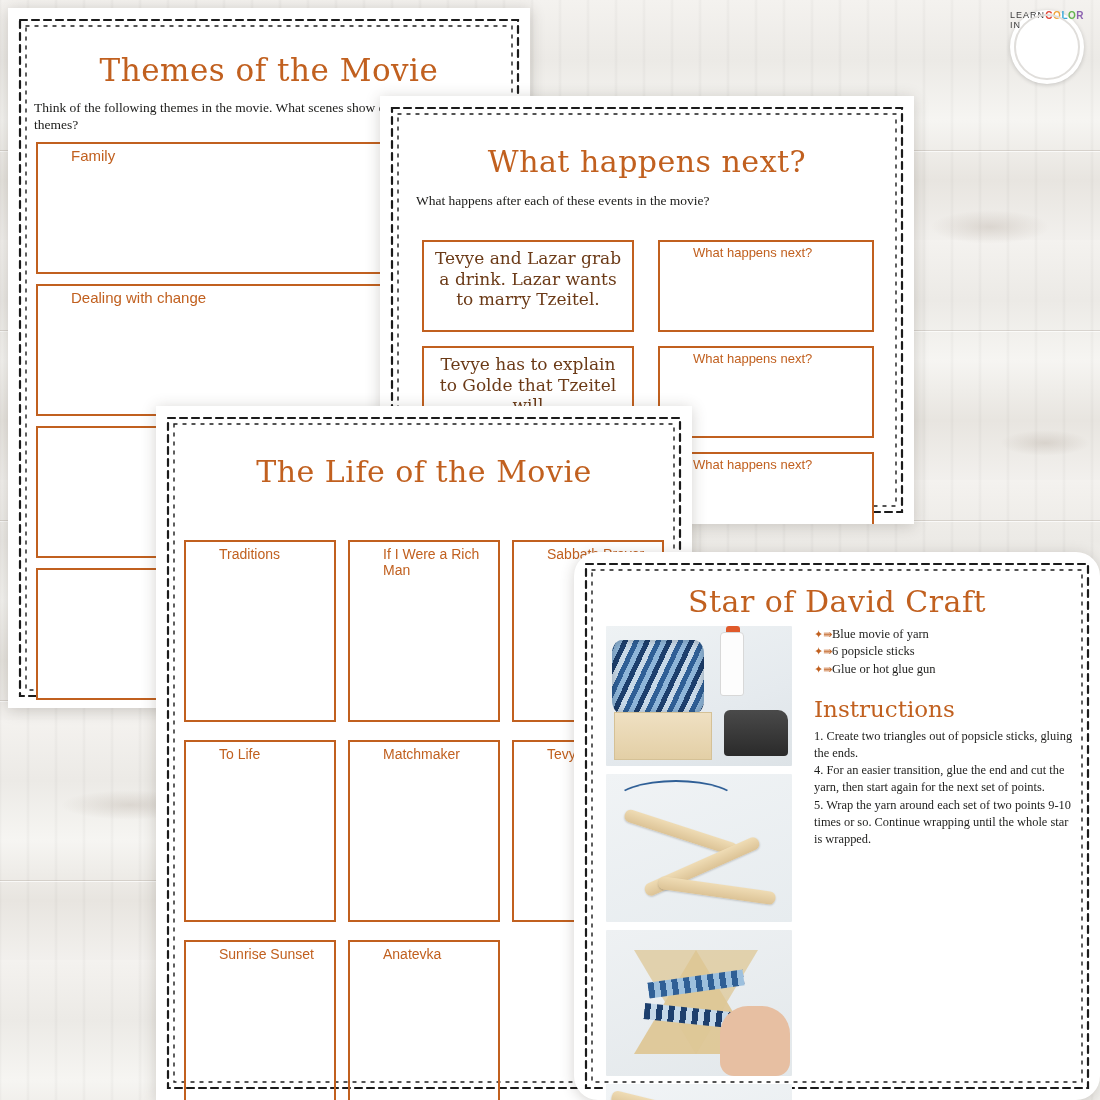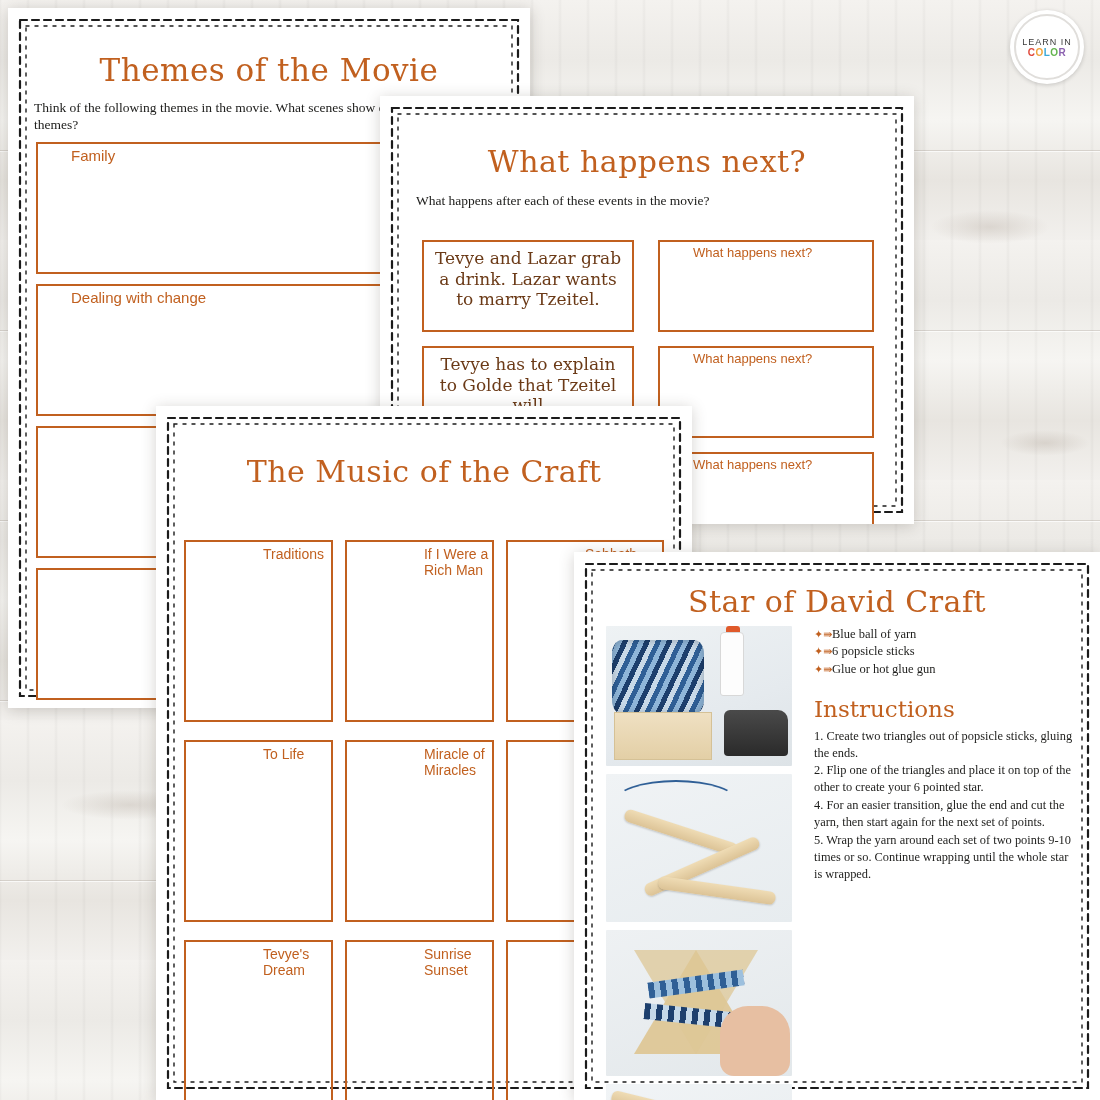--- a/index.html
+++ b/index.html
@@ -170,33 +170,33 @@
     top: 134px;
     width: 480px;
     display: grid;
     grid-template-columns: repeat(3, 1fr);
     grid-auto-rows: 182px;
     gap: 18px 12px;
   }
   #sheet-music .song-box {
     border: 2.5px solid #c1601f;
     box-sizing: border-box;
-    padding-left: 44px;
   }
   #sheet-music .song-box .box-label {
     font-size: 14px;
     padding-top: 4px;
   }
 
   
   #sheet-craft {
     left: 574px;
     top: 552px;
     width: 526px;
     height: 548px;
+    border-radius: 24px;
   }
   #sheet-craft .sheet-title {
     font-size: 30px;
     margin: 32px 0 0 0;
   }
   #craft-cols {
     position: absolute;
     left: 32px;
     top: 74px;
     right: 24px;
@@ -295,22 +295,20 @@
   #logo {
     position: absolute;
     right: 16px;
     top: 10px;
     width: 74px;
     height: 74px;
     border-radius: 50%;
     background: #ffffff;
     box-shadow: 0 1px 4px rgba(0,0,0,0.18);
     display: flex;
-    flex-direction: column;
-    align-items: center;
     justify-content: center;
     font-family: "Liberation Sans", sans-serif;
   }
   #logo .ring {
     position: absolute; inset: 4px; border-radius: 50%;
     border: 2px solid #e0dedb;
   }
   #logo .l1 { font-size: 9px; letter-spacing: 1px; color: #3b3b3b; }
   #logo .l2 { font-size: 10px; font-weight: bold; letter-spacing: 0.5px; }
   #logo .c1 { color: #e0483a; }
@@ -389,36 +387,33 @@
     </div>
   </div>
 </div>
 
 <div class="sheet" id="sheet-music">
   <svg class="squiggle-border" viewBox="0 0 516 674" preserveAspectRatio="none">
     <rect x="2" y="2" width="512" height="670" fill="none" stroke="#1b1b1b" stroke-width="2.2" stroke-dasharray="7 5" stroke-linecap="round"></rect>
     <rect x="8" y="8" width="500" height="658" fill="none" stroke="#1b1b1b" stroke-width="1.4" stroke-dasharray="3 6" stroke-linecap="round"></rect>
   </svg>
   <div class="sheet-inner">
-    <div class="sheet-title">The Music of the Craft</div>
+    <div class="sheet-title">The Life of the Movie</div>
     <div class="grid">
       <div class="song-box">
         <div class="box-label">Traditions</div>
       </div>
       <div class="song-box">
         <div class="box-label">If I Were a Rich Man</div>
       </div>
       <div class="song-box">
         <div class="box-label">Sabbath Prayer</div>
       </div>
       <div class="song-box">
         <div class="box-label">To Life</div>
-      </div>
-      <div class="song-box">
-        <div class="box-label">Miracle of Miracles</div>
       </div>
       <div class="song-box">
         <div class="box-label">Matchmaker</div>
       </div>
       <div class="song-box">
         <div class="box-label">Tevye's Dream</div>
       </div>
       <div class="song-box">
         <div class="box-label">Sunrise Sunset</div>
       </div>
@@ -464,35 +459,34 @@
         <div class="photo" id="ph4">
           <div class="stick" style="left:4px;top:20px;width:120px;height:14px;transform:rotate(14deg);"></div>
 
         </div>
       </div>
 
       <div id="craft-text">
         <ul class="mat-list">
           <li>
             <span class="mat-bullet">✦⇛</span>
-            <span>Blue ball of yarn</span>
+            <span>Blue movie of yarn</span>
           </li>
           <li>
             <span class="mat-bullet">✦⇛</span>
             <span>6 popsicle sticks</span>
           </li>
           <li>
             <span class="mat-bullet">✦⇛</span>
             <span>Glue or hot glue gun</span>
           </li>
         </ul>
 
         <h2 class="craft-h2">Instructions</h2>
         <ol class="instr-list">
           <li>1. Create two triangles out of popsicle sticks, gluing the ends.</li>
-          <li>2. Flip one of the triangles and place it on top of the other to create your 6 pointed star.</li>
           <li>4. For an easier transition, glue the end and cut the yarn, then start again for the next set of points.</li>
           <li>5. Wrap the yarn around each set of two points 9-10 times or so. Continue wrapping until the whole star is wrapped.</li>
         </ol>
       </div>
     </div>
   </div>
 </div>
 
 </body></html>

